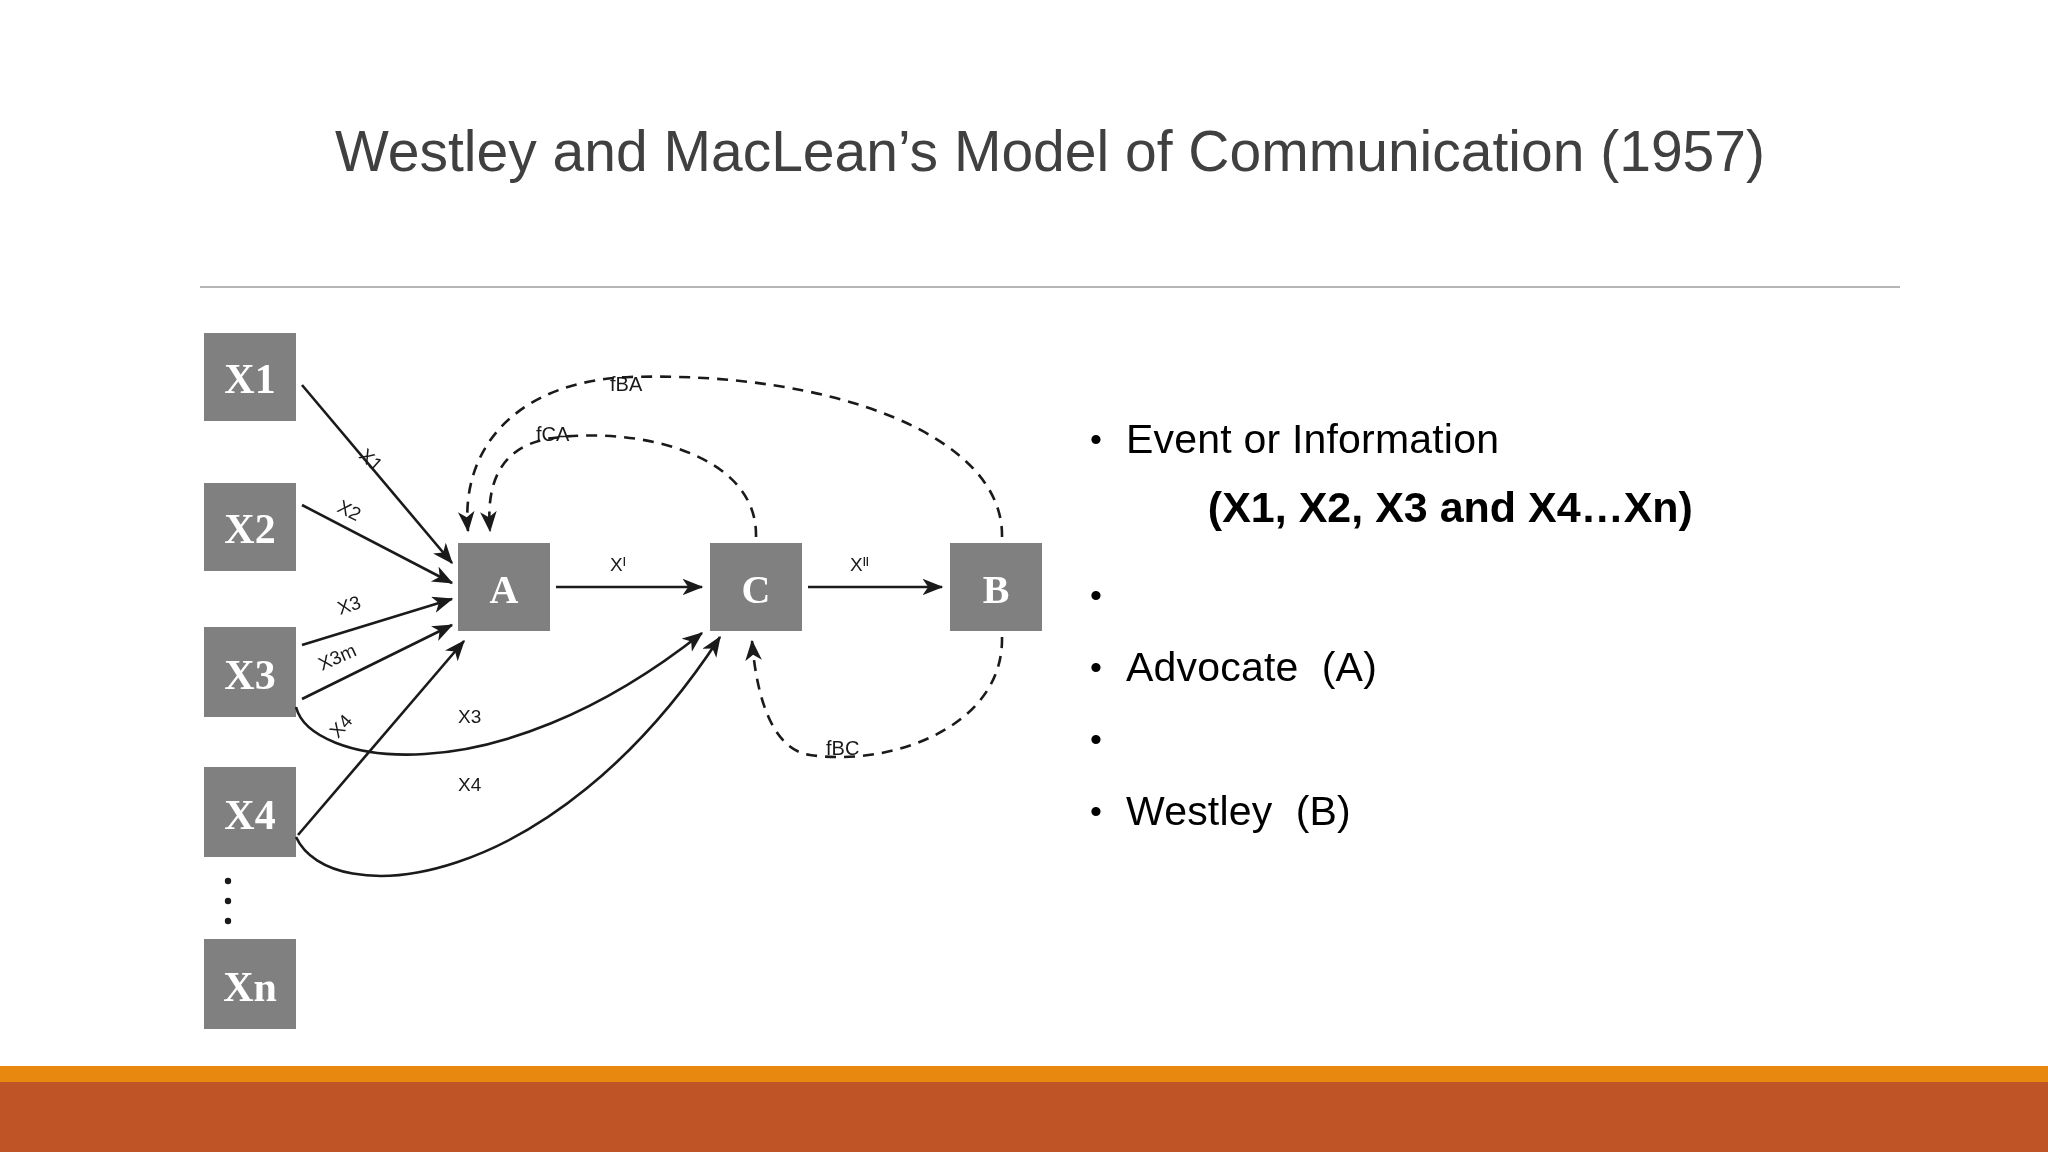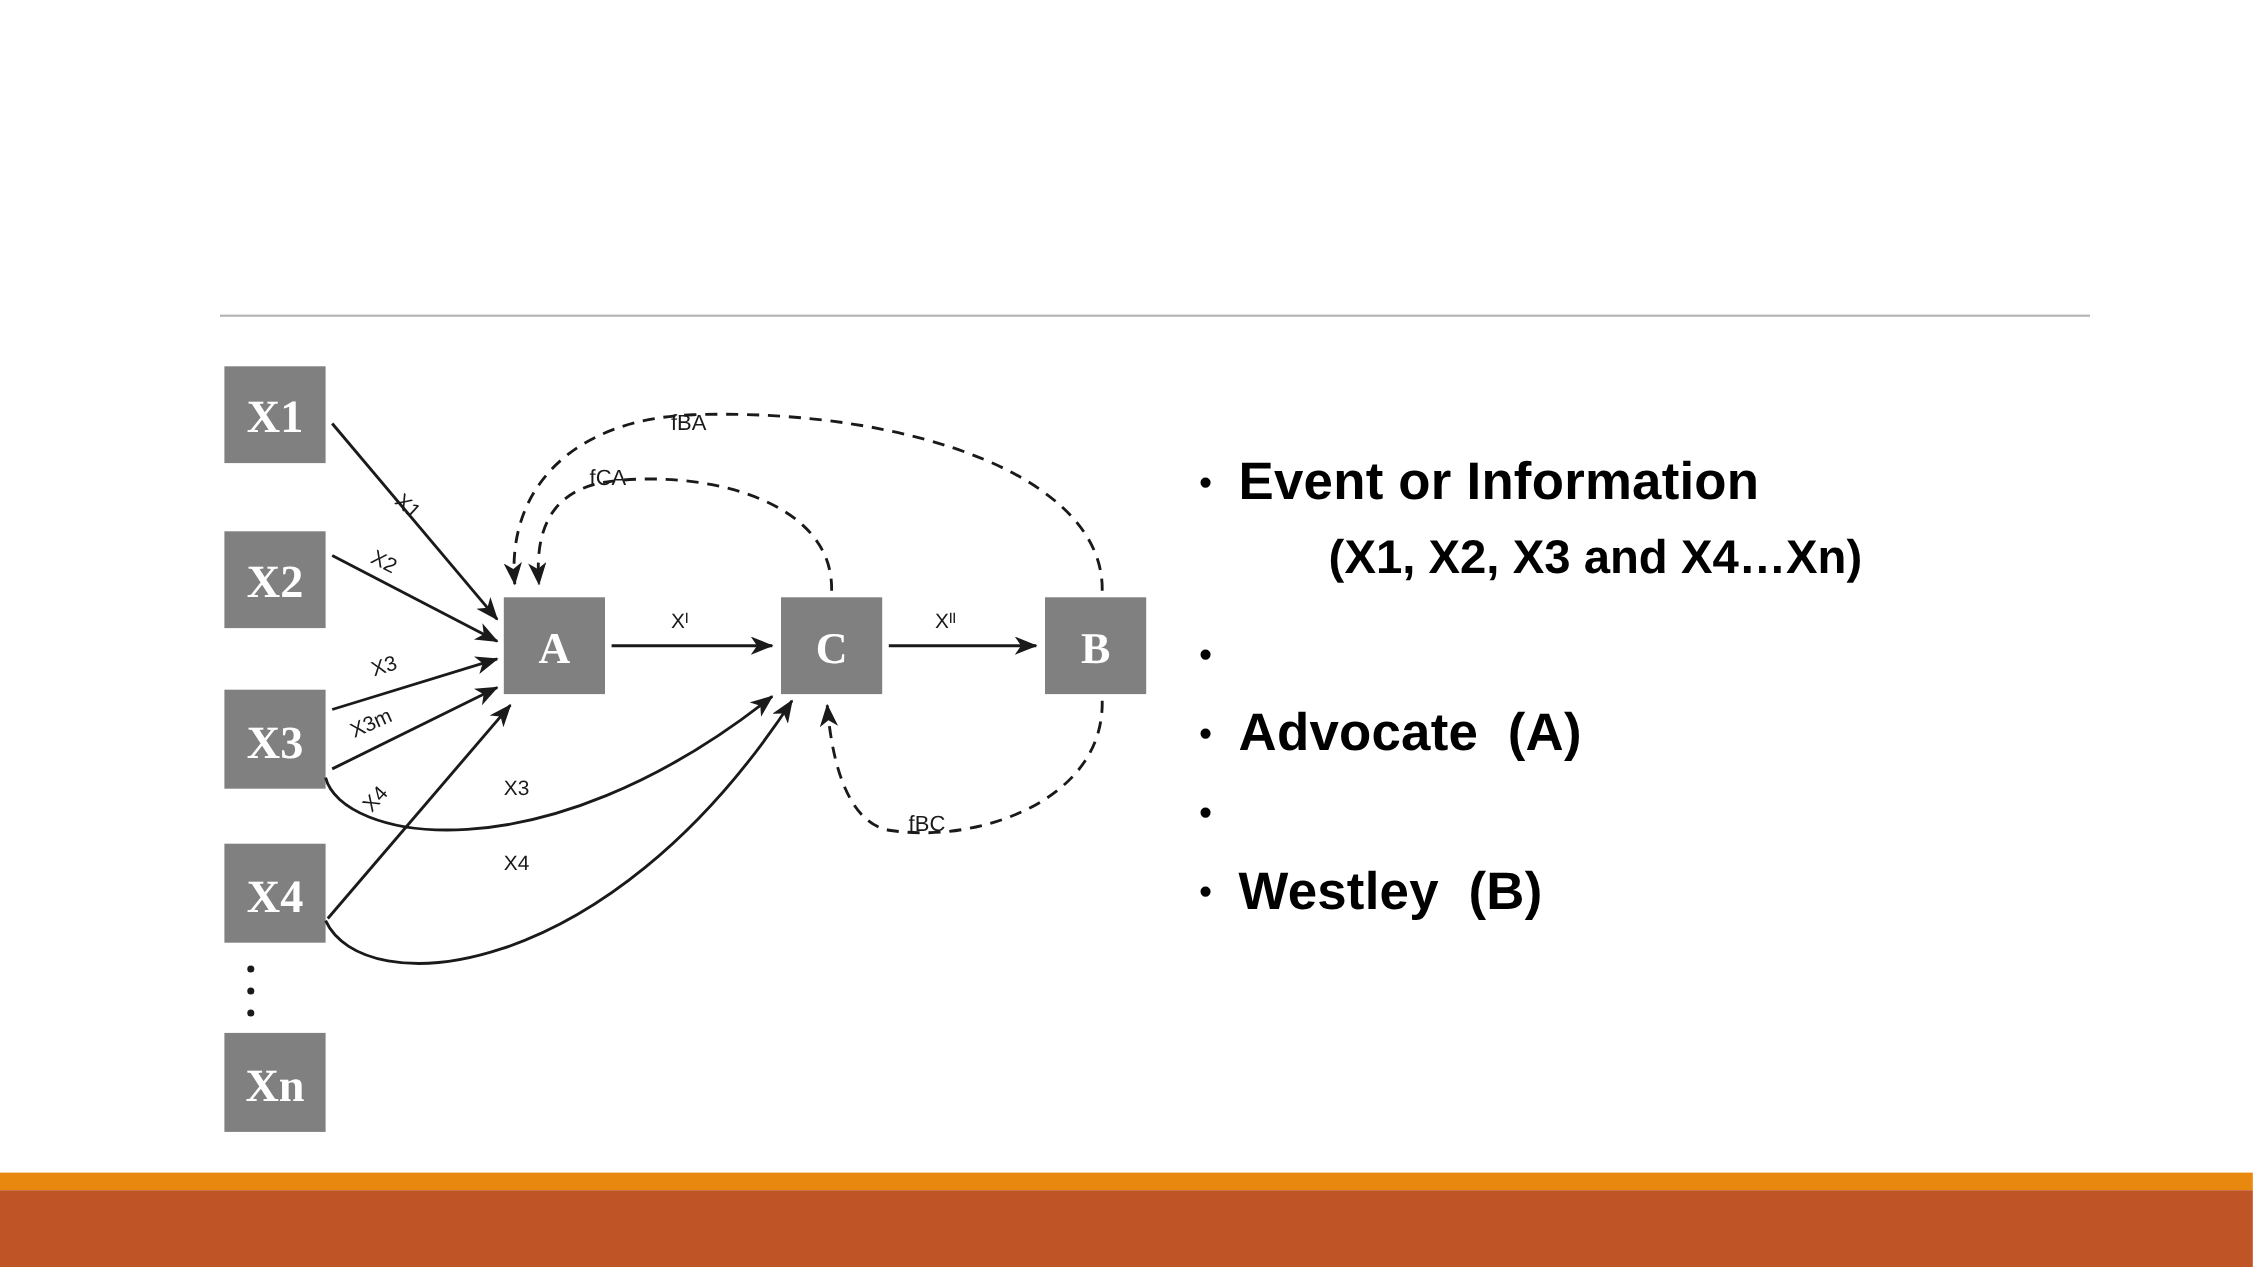--- a/index.html
+++ b/index.html
@@ -84,23 +84,23 @@
     width: 46px;
     flex: 0 0 46px;
     font-size: 34px;
     line-height: 62px;
     color: #000000;
     text-align: left;
     padding-left: 10px;
     box-sizing: border-box;
   }
   .bullet-text {
-    font-size: 48px;
+    font-size: 41px;
     line-height: 62px;
-    font-weight: bold;
+    font-weight: normal;
     color: #000000;
     white-space: pre;
     letter-spacing: 0.2px;
   }
   .bullet-cont {
     font-size: 43px;
     line-height: 62px;
     font-weight: bold;
     color: #000000;
     white-space: pre;
@@ -126,20 +126,21 @@
     height: 70px;
     background: #BF5527;
   }
 </style>
 </head>
 <body>
 
 <div class="slide">
 
   <div class="title-block">
+    <div class="title-line-2">Westley and MacLean’s Model of Communication (1957)</div>
   </div>
   <div class="title-rule"></div>
 
   <div class="diagram">
     <svg viewBox="0 0 880 720" xmlns="http://www.w3.org/2000/svg">
       <defs>
         <marker id="ah" markerWidth="9" markerHeight="9" refX="7.5" refY="3.2" orient="auto" markerUnits="strokeWidth">
           <path d="M0,0 L8,3.2 L0,6.4 L2.2,3.2 z" fill="#1a1a1a"></path>
         </marker>
         <marker id="ahd" markerWidth="9" markerHeight="9" refX="7.5" refY="3.2" orient="auto" markerUnits="strokeWidth">

